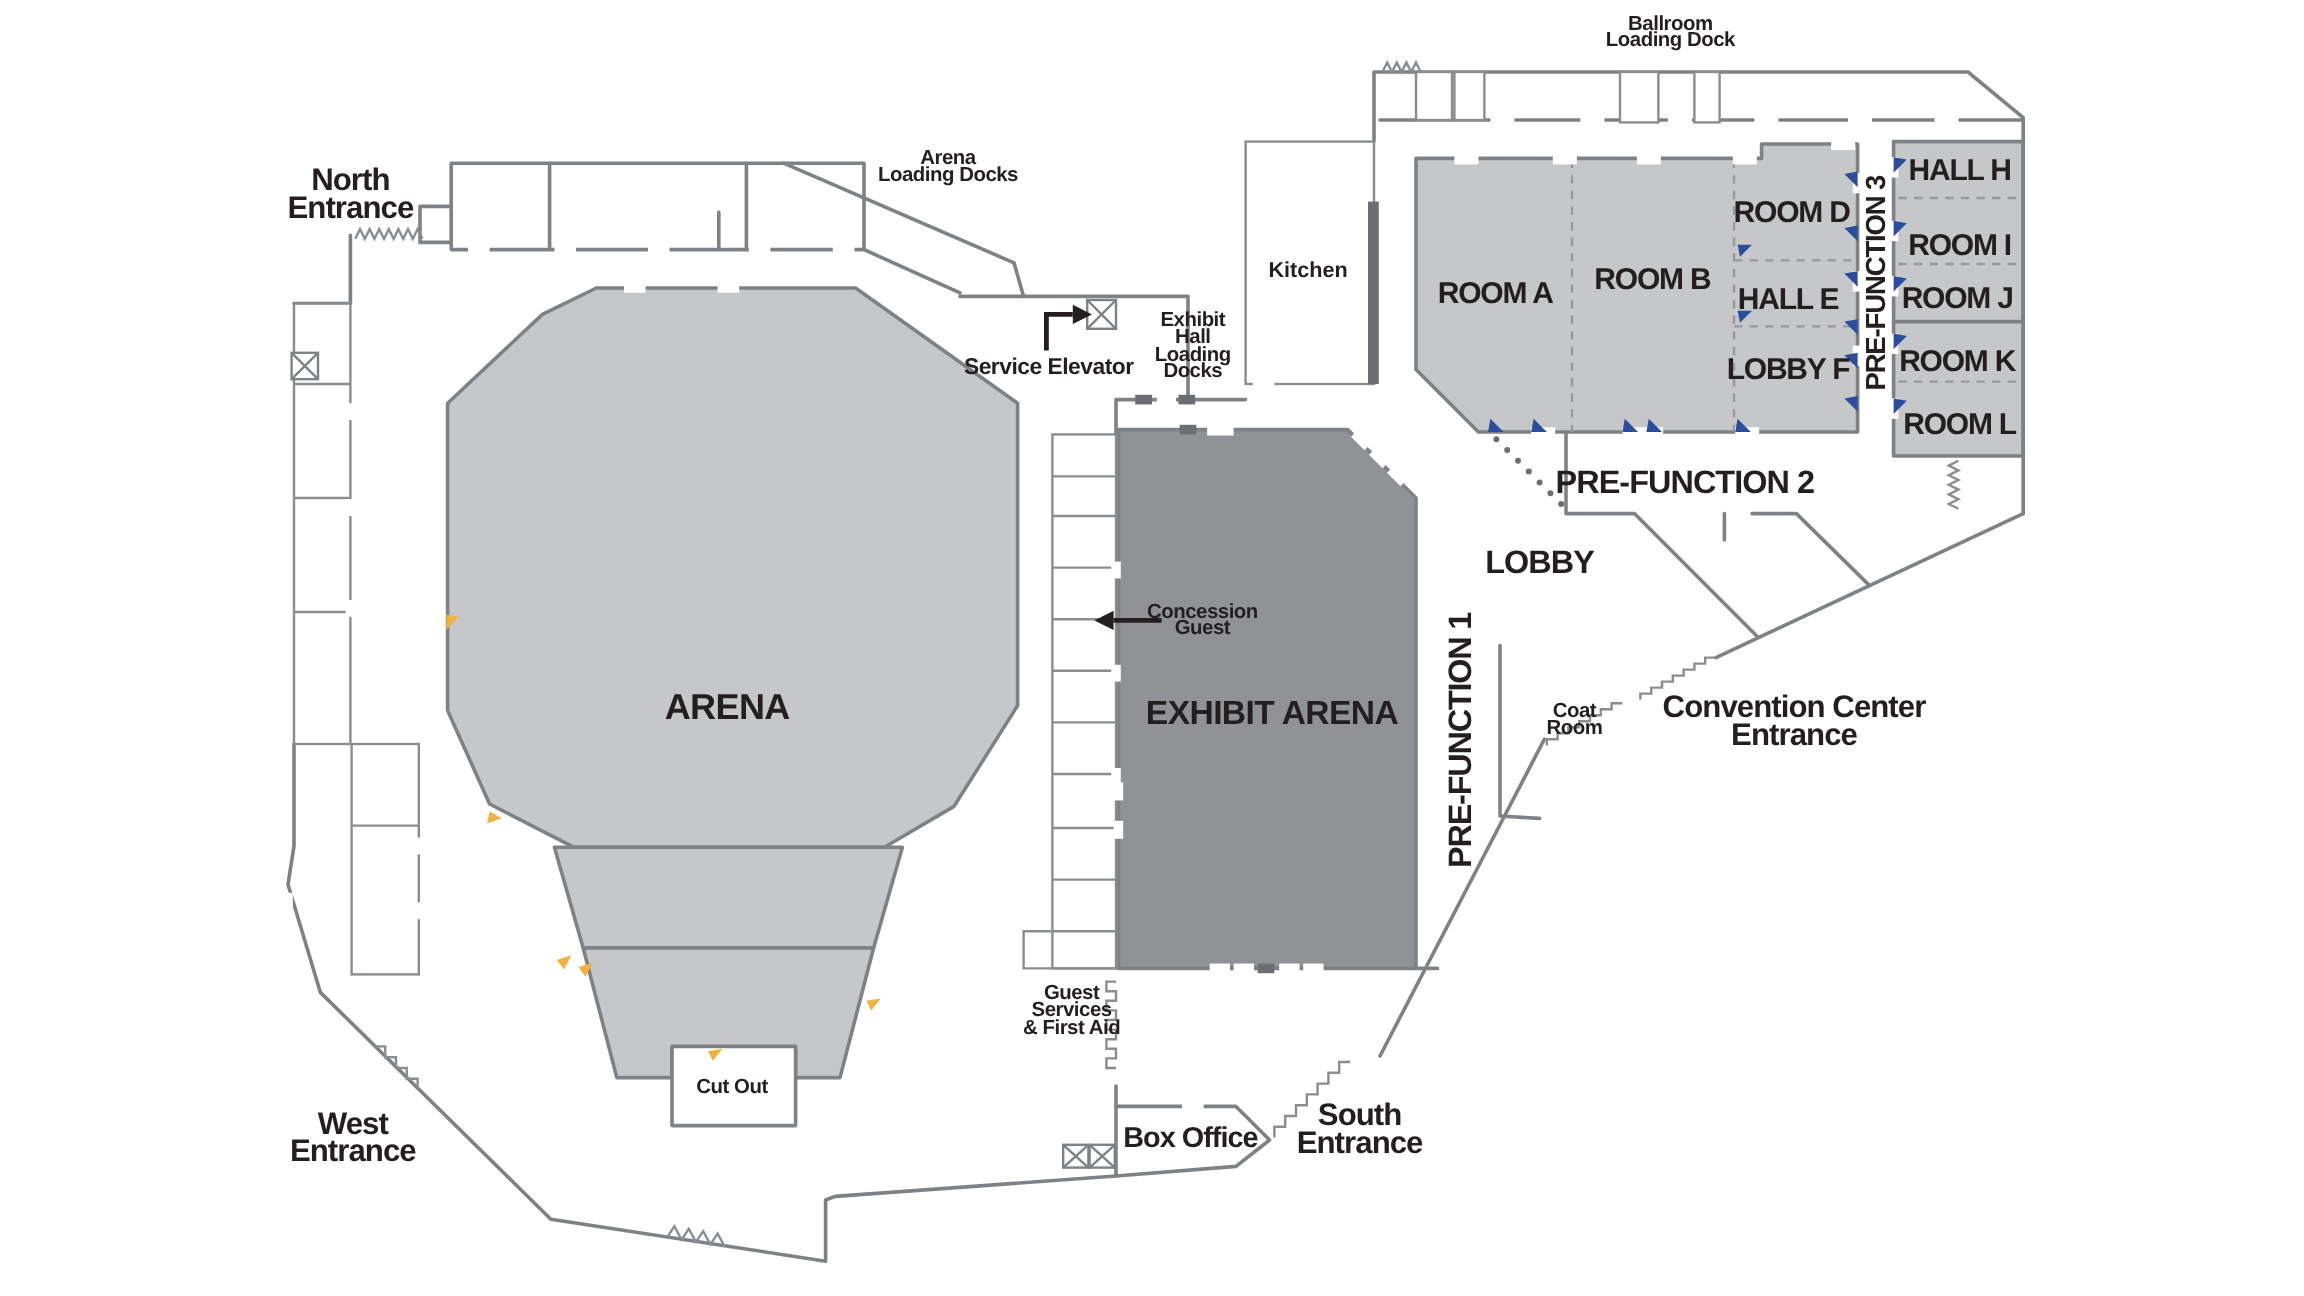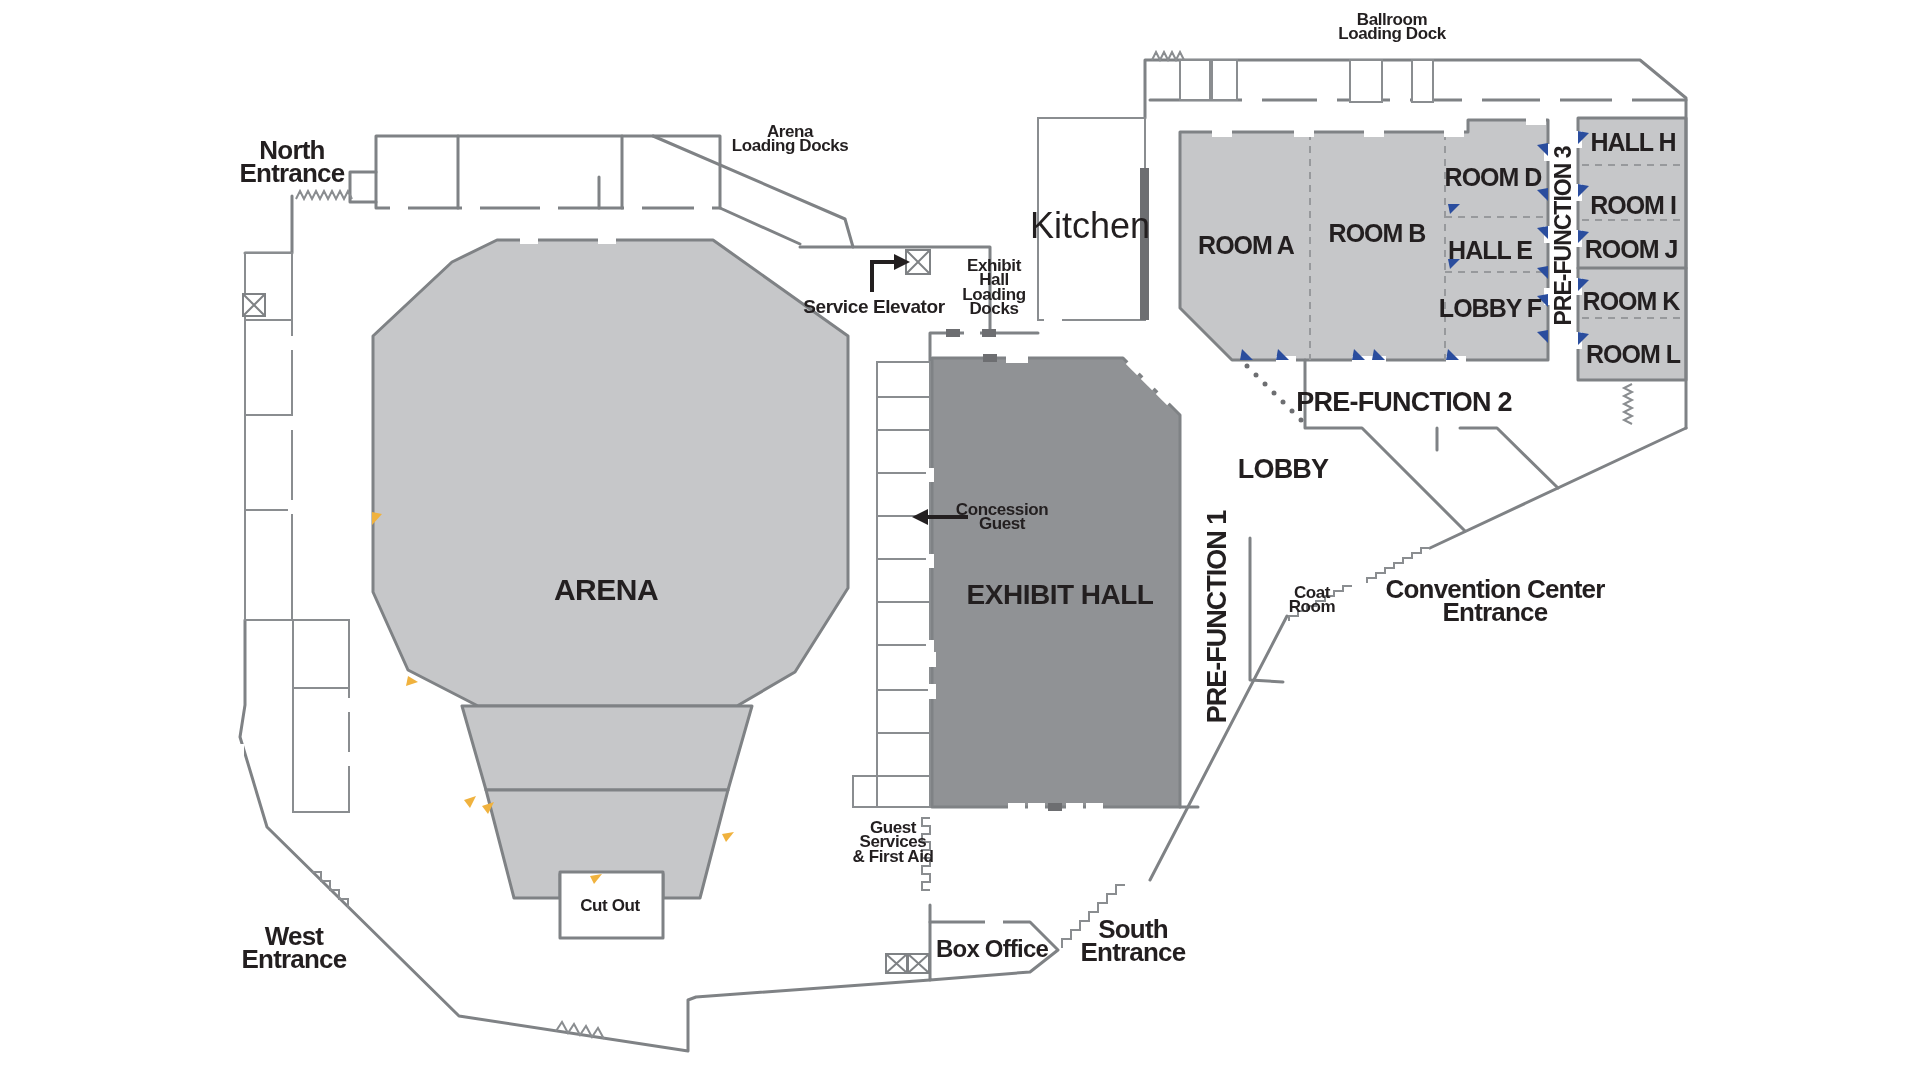--- a/index.html
+++ b/index.html
@@ -7,21 +7,21 @@
          font-family:"Liberation Sans",sans-serif;overflow:hidden}
   #plan-svg{position:absolute;left:0;top:0}
   .lbl{position:absolute;transform:translate(-50%,-50%);color:#231f20;font-weight:bold;
        text-align:center;white-space:pre-line;letter-spacing:-0.4px;line-height:0.88}
   .sm{font-size:17px;line-height:0.84}
   .md{font-size:19px}
   .rm{font-size:25px;letter-spacing:-1px;line-height:0.9}
   .big{font-size:26px;letter-spacing:-0.8px;line-height:0.9}
   .huge{font-size:30px;letter-spacing:-0.5px}
   .vert{transform:translate(-50%,-50%) rotate(-90deg);white-space:nowrap}
-  .kitchen{font-weight:normal;font-size:36px;letter-spacing:0}
+  .kitchen{font-weight:bold;font-size:18px;letter-spacing:0}
 </style>
 </head>
 <body>
 
 <div id="stage">
 
 <svg id="plan-svg" width="1920" height="1080" viewBox="0 0 1920 1080">
 
   <g stroke="#7f8285" stroke-width="3" stroke-linejoin="round">
 
@@ -231,21 +231,21 @@
   <div class="lbl big" style="left:292px;top:162px">North
 Entrance</div>
   <div class="lbl big" style="left:294px;top:948px">West
 Entrance</div>
   <div class="lbl big" style="left:1133px;top:941px">South
 Entrance</div>
   <div class="lbl big" style="left:1495px;top:601px">Convention Center
 Entrance</div>
 
   <div class="lbl huge" style="left:606px;top:590px">ARENA</div>
-  <div class="lbl huge" style="left:1060px;top:595px;font-size:28px">EXHIBIT HALL</div>
+  <div class="lbl huge" style="left:1060px;top:595px;font-size:28px">EXHIBIT ARENA</div>
   <div class="lbl big" style="left:1283px;top:469px;font-size:27px">LOBBY</div>
   <div class="lbl kitchen" style="left:1090px;top:226px">Kitchen</div>
   <div class="lbl big" style="left:992px;top:949px;font-size:24px">Box Office</div>
   <div class="lbl sm" style="left:1312px;top:600px">Coat
 Room</div>
   <div class="lbl sm" style="left:610px;top:906px">Cut Out</div>
   <div class="lbl vert" style="left:1218px;top:617px;font-size:27px;letter-spacing:-1px">PRE-FUNCTION 1</div>
   <div class="lbl big" style="left:1404px;top:402px;font-size:27px">PRE-FUNCTION 2</div>
   <div class="lbl vert" style="left:1563px;top:236px;font-size:23px;letter-spacing:-1px">PRE-FUNCTION 3</div>
 

